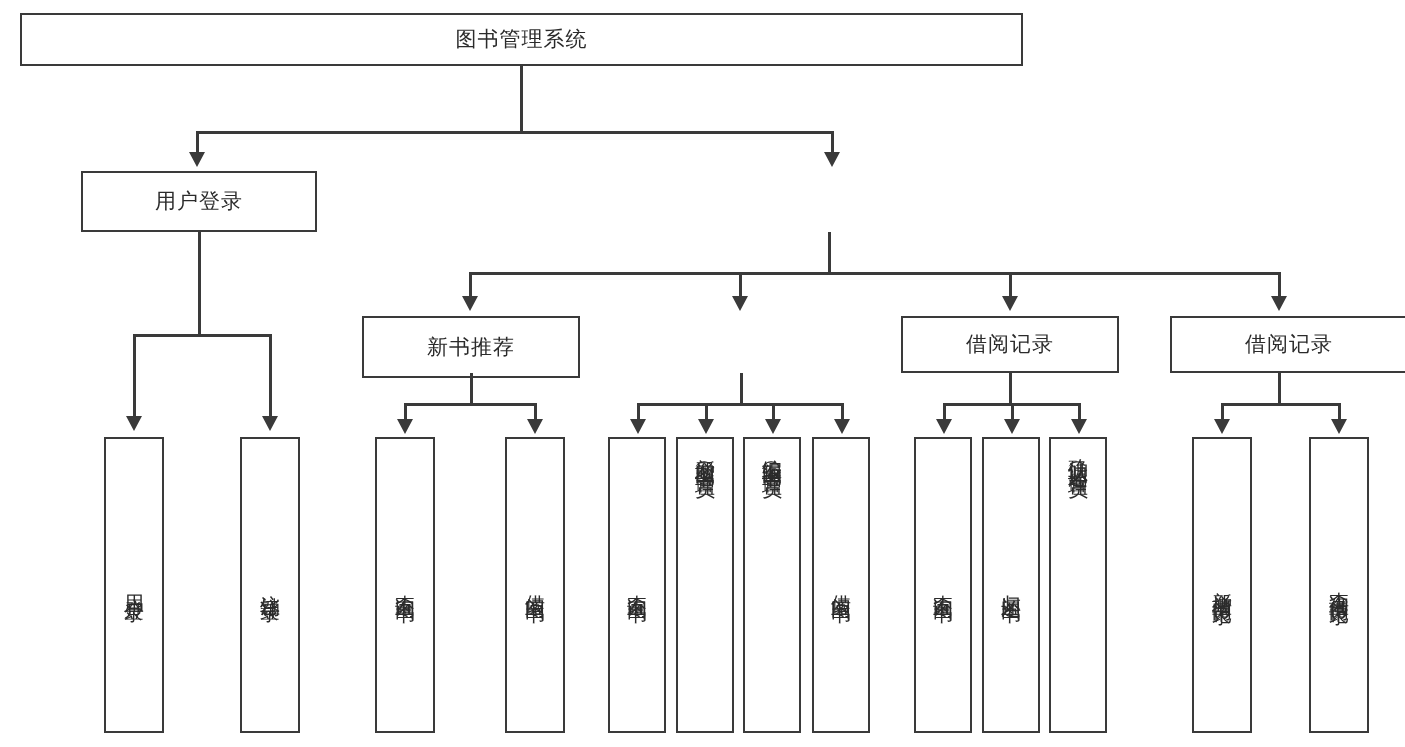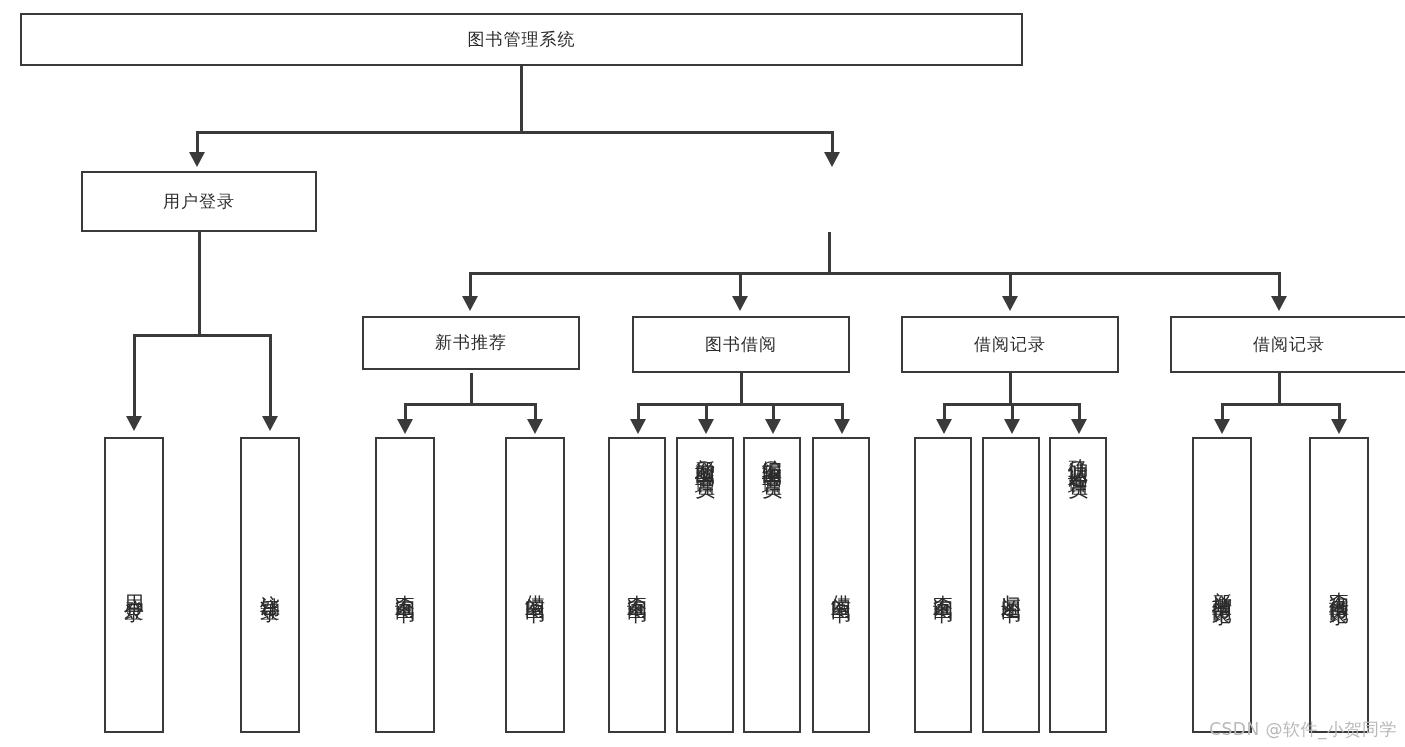--- a/index.html
+++ b/index.html
@@ -16,21 +16,21 @@
     position:absolute;
     box-sizing:border-box;
     background:#ffffff;
     border:2.5px solid #3a3a3a;
     display:flex;
     align-items:center;
     justify-content:center;
     color:#2b2b2b;
   }
   .node .lbl{
-    font-size:17px;
+    font-size:21px;
     line-height:1.25;
     letter-spacing:1px;
     white-space:nowrap;
   }
   
   .node.vertical .lbl{
     writing-mode:vertical-rl;
     text-orientation:upright;
     font-size:20px;
     letter-spacing:3px;
@@ -94,25 +94,22 @@
   <div class="ln h" style="left:469px;top:272px;width:811px;"></div>
   <div class="ln v" style="left:469px;top:272px;height:25px;"></div>
   <div class="ln v" style="left:739px;top:272px;height:25px;"></div>
   <div class="ln v" style="left:1009px;top:272px;height:25px;"></div>
   <div class="ln v" style="left:1278px;top:272px;height:25px;"></div>
   <div class="arrow" style="left:462px;top:296px;"></div>
   <div class="arrow" style="left:732px;top:296px;"></div>
   <div class="arrow" style="left:1002px;top:296px;"></div>
   <div class="arrow" style="left:1271px;top:296px;"></div>
 
-  <div class="node" style="left:362px;top:316px;width:218px;height:54px;">
+  <div class="node" style="left:362px;top:316px;width:218px;height:62px;">
     <span class="lbl">新书推荐</span>
-  </div>
-  <div class="node" style="left:632px;top:316px;width:218px;height:57px;">
-    <span class="lbl">图书借阅</span>
   </div>
   <div class="node" style="left:901px;top:316px;width:218px;height:57px;">
     <span class="lbl">借阅记录</span>
   </div>
   <div class="node" style="left:1170px;top:316px;width:238px;height:57px;">
     <span class="lbl">借阅记录</span>
   </div>
 
   <div class="ln v" style="left:470px;top:373px;height:32px;"></div>
   <div class="ln h" style="left:404px;top:403px;width:133px;"></div>
@@ -185,15 +182,14 @@
     <span class="lbl">确认归还（管理员）</span>
   </div>
 
   <div class="node vertical" style="left:1192px;top:437px;width:60px;height:296px;">
     <span class="lbl">新增借阅记录</span>
   </div>
   <div class="node vertical" style="left:1309px;top:437px;width:60px;height:296px;">
     <span class="lbl">查询借阅记录</span>
   </div>
 
-  <div id="watermark">CSDN @软件_小贺同学</div>
 
 </div>
 
 </body></html>

